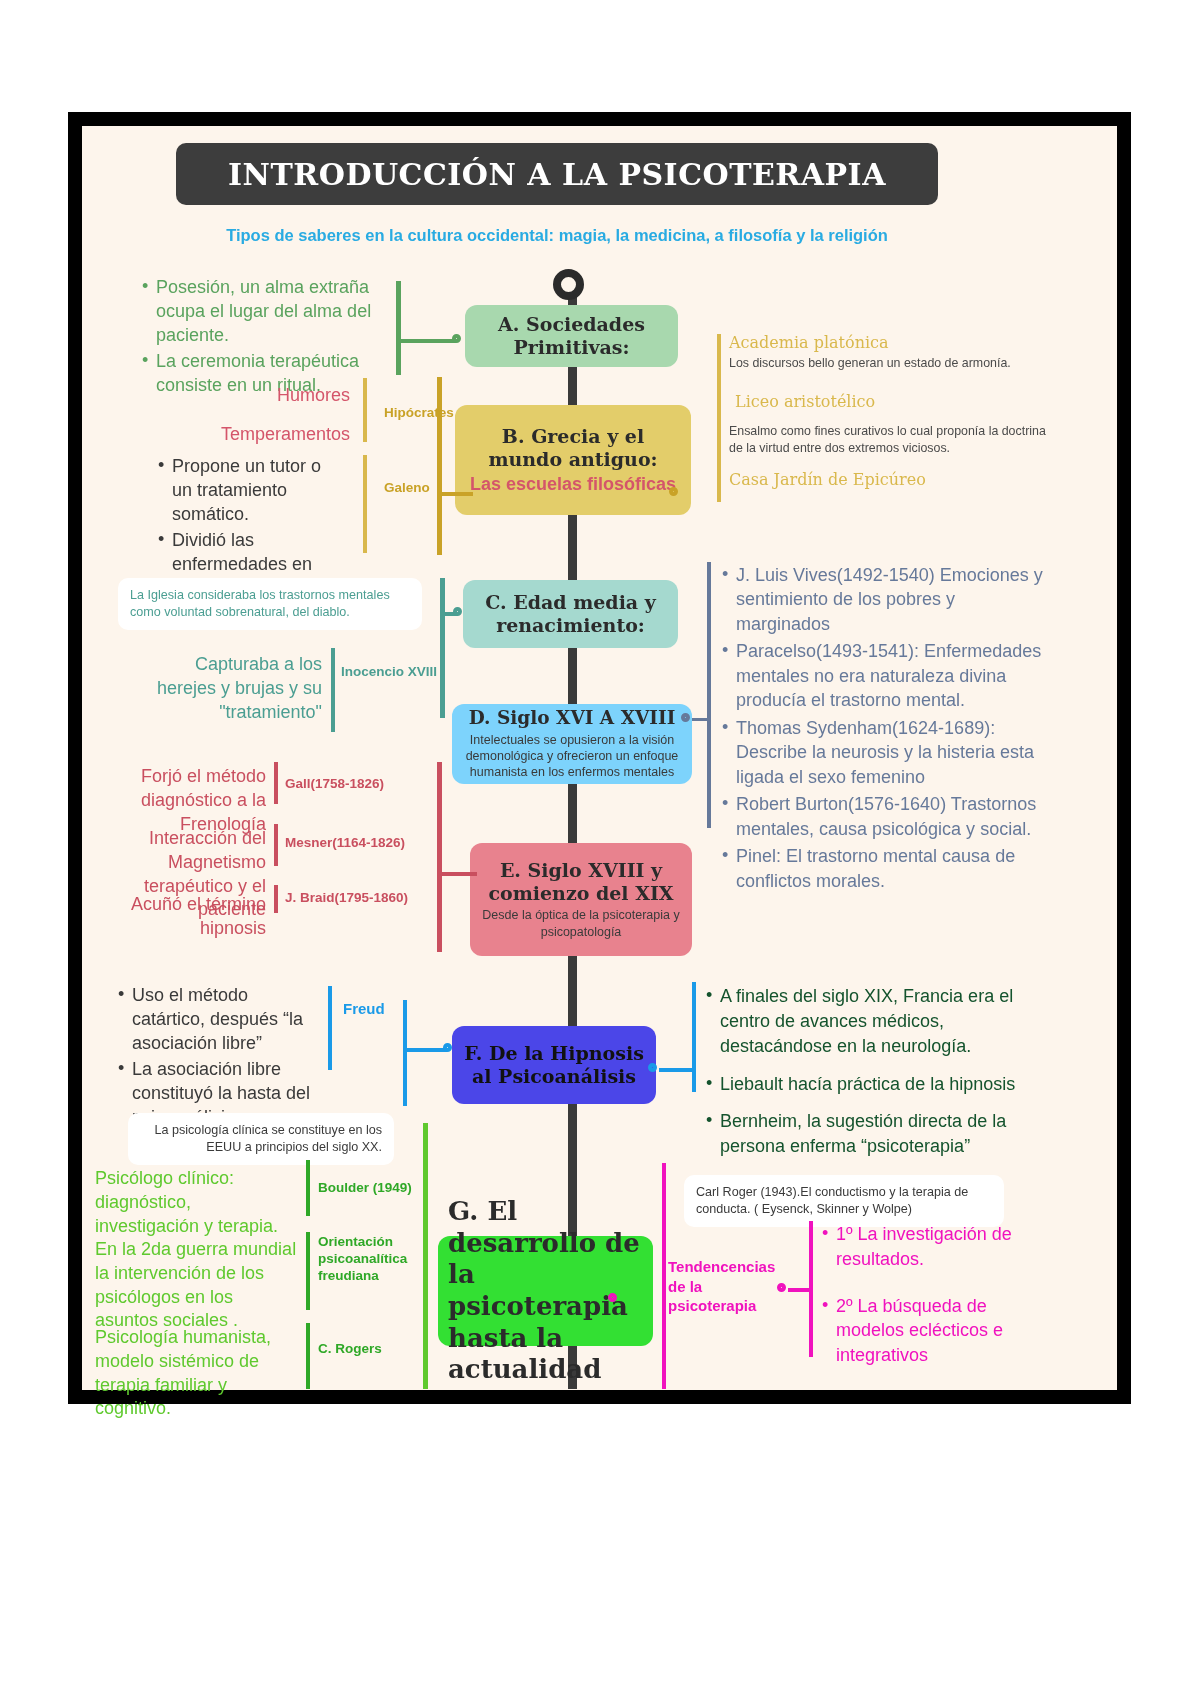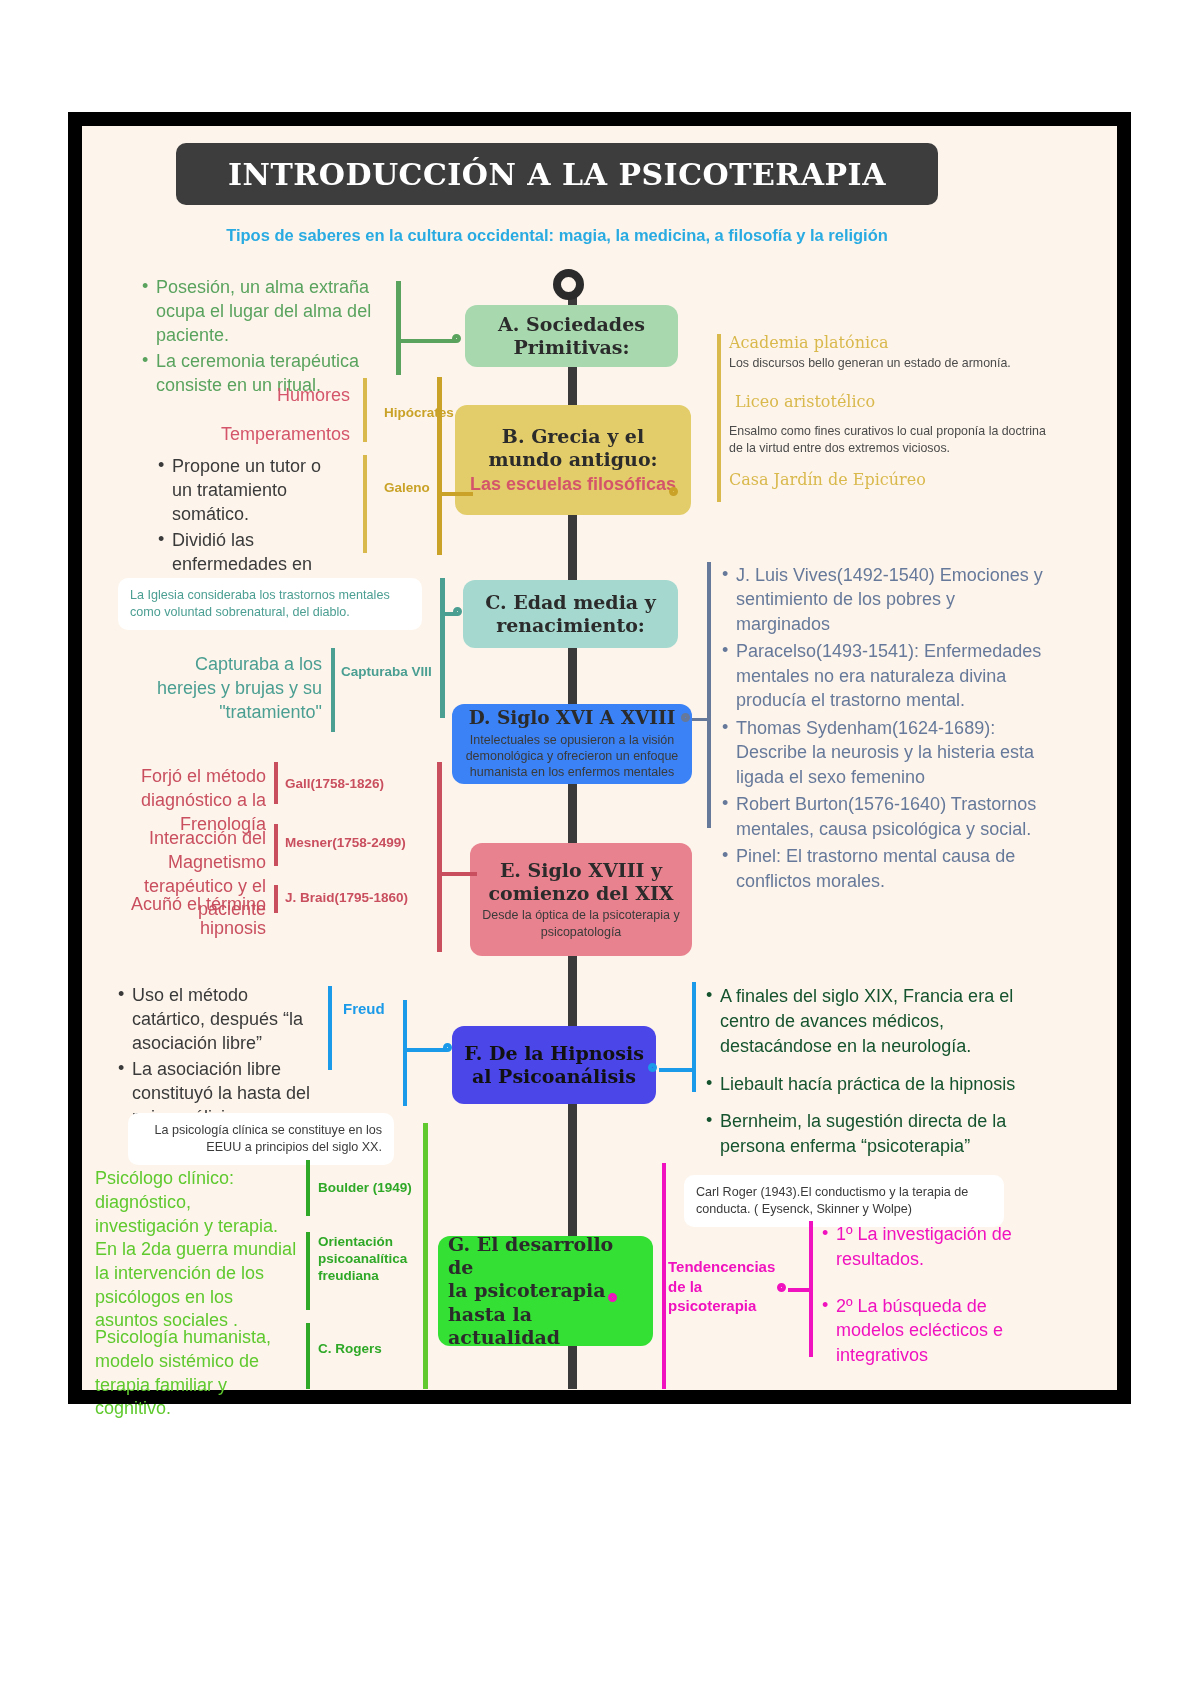--- a/index.html
+++ b/index.html
@@ -51,27 +51,27 @@
     display:flex; flex-direction:column; align-items:center; justify-content:center;
     text-align:center; padding:6px 10px;
   }
   .node .hd{ font-family:"DejaVu Serif", serif; font-weight:bold; font-size:19px; line-height:1.22; color:#2b2b2b;}
   .node .sub{ font-size:12.5px; line-height:1.3; color:#3a3a3a; margin-top:2px;}
   .node .subbold{ font-size:18px; font-weight:bold; color:#d4556a; margin-top:3px;}
 
   .n-a{ left:465px; top:305px; width:213px; height:62px; background:#a8d8ae; }
   .n-b{ left:455px; top:405px; width:236px; height:110px; background:#e3cd6a; }
   .n-c{ left:463px; top:580px; width:215px; height:68px; background:#a5d9cf; }
-  .n-d{ left:452px; top:704px; width:240px; height:80px; background:#3b82f6; }
+  .n-d{ left:452px; top:704px; width:240px; height:80px; background:#7dd3fc; }
   .n-d .hd{ font-size:18.5px; }
   .n-e{ left:470px; top:843px; width:222px; height:113px; background:#e8828e; }
   .n-f{ left:452px; top:1026px; width:204px; height:78px; background:#4b46e8; }
   .n-f .hd{ color:#111; font-size:19px; }
   .n-g{ left:438px; top:1236px; width:215px; height:110px; background:#33e033; }
-  .n-g .hd{ text-align:left; font-size:19px; width:100%; }
+  .n-g .hd{ text-align:left; font-size:26px; width:100%; }
 
   
   .ln{ position:absolute; }
   .ring{
     position:absolute; border-radius:50%; background:transparent;
   }
 
   
   .txt{ position:absolute; font-size:18px; line-height:1.32; }
   .txt.bul{ list-style:none; }
@@ -167,21 +167,21 @@
   <div class="node n-c">
     <div class="hd">C. Edad media y</div>
     <div class="hd">renacimiento:</div>
   </div>
   <div class="ln" style="left:440px; top:578px; width:5px; height:140px; background:#4b9e92;"></div>
   <div class="ln" style="left:444px; top:612px; width:14px; height:4px; background:#4b9e92;"></div>
   <div class="ring" style="left:453px; top:607px; width:9px; height:9px; border:4px solid #4b9e92;"></div>
   <div class="whitecard c-teal" style="left:118px; top:578px; width:304px;">La Iglesia  consideraba  los  trastornos  mentales como voluntad sobrenatural, del diablo.</div>
   <div class="ln" style="left:331px; top:648px; width:4px; height:84px; background:#4b9e92;"></div>
   <div class="txt c-teal" style="left:150px; top:653px; width:172px; text-align:right;">Capturaba a los herejes y brujas y su "tratamiento"</div>
-  <div class="lbl c-teal" style="left:341px; top:664px; width:110px;">Capturaba VIII</div>
+  <div class="lbl c-teal" style="left:341px; top:664px; width:110px;">Inocencio XVIII</div>
 
   <div class="node n-d">
     <div class="hd">D. Siglo XVI A XVIII</div>
     <div class="sub">Intelectuales se opusieron a la visión demonológica y ofrecieron un enfoque humanista en los enfermos mentales</div>
   </div>
   <div class="ring" style="left:681px; top:713px; width:9px; height:9px; border:4px solid #66799a;"></div>
   <div class="ln" style="left:692px; top:718px; width:18px; height:3px; background:#66799a;"></div>
   <div class="ln" style="left:707px; top:562px; width:4px; height:266px; background:#66799a;"></div>
   <ul class="txt bul c-slate" style="left:722px; top:563px; width:330px; line-height:1.36;">
     <li>J. Luis Vives(1492-1540) Emociones y sentimiento de los pobres y marginados</li>
@@ -200,21 +200,21 @@
   <div class="ln" style="left:441px; top:872px; width:36px; height:4px; background:#c94f5f;"></div>
 
   <div class="ln" style="left:274px; top:762px; width:4px; height:42px; background:#c94f5f;"></div>
   <div class="ln" style="left:274px; top:824px; width:4px; height:42px; background:#c94f5f;"></div>
   <div class="ln" style="left:274px; top:885px; width:4px; height:28px; background:#c94f5f;"></div>
 
   <div class="txt c-red" style="left:88px; top:765px; width:178px; text-align:right;">Forjó el método diagnóstico a la Frenología</div>
   <div class="lbl c-red" style="left:285px; top:776px; width:140px;">Gall(1758-1826)</div>
 
   <div class="txt c-red" style="left:88px; top:827px; width:178px; text-align:right;">Interacción del Magnetismo terapéutico y el paciente</div>
-  <div class="lbl c-red" style="left:285px; top:835px; width:150px;">Mesner(1758-2499)</div>
+  <div class="lbl c-red" style="left:285px; top:835px; width:150px;">Mesner(1164-1826)</div>
 
   <div class="txt c-red" style="left:88px; top:893px; width:178px; text-align:right;">Acuñó el término hipnosis</div>
   <div class="lbl c-red" style="left:285px; top:890px; width:150px;">J. Braid(1795-1860)</div>
 
   <div class="node n-f">
     <div class="hd">F. De la Hipnosis</div>
     <div class="hd">al Psicoanálisis</div>
   </div>
   <div class="ln" style="left:403px; top:1000px; width:4px; height:106px; background:#1a9ae8;"></div>
   <div class="ln" style="left:328px; top:986px; width:4px; height:84px; background:#1a9ae8;"></div>

